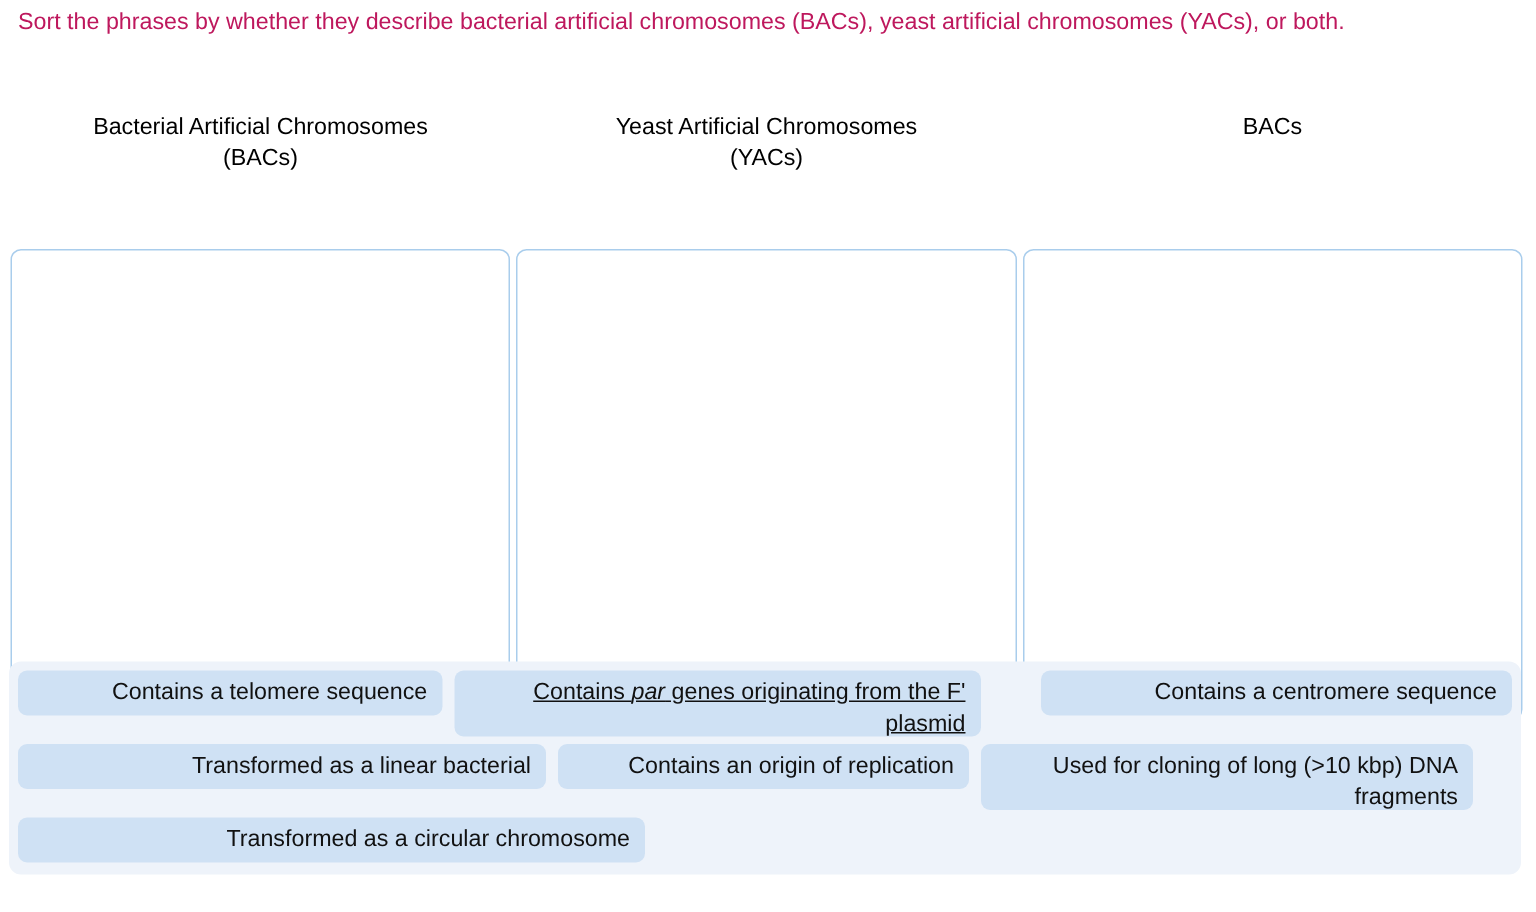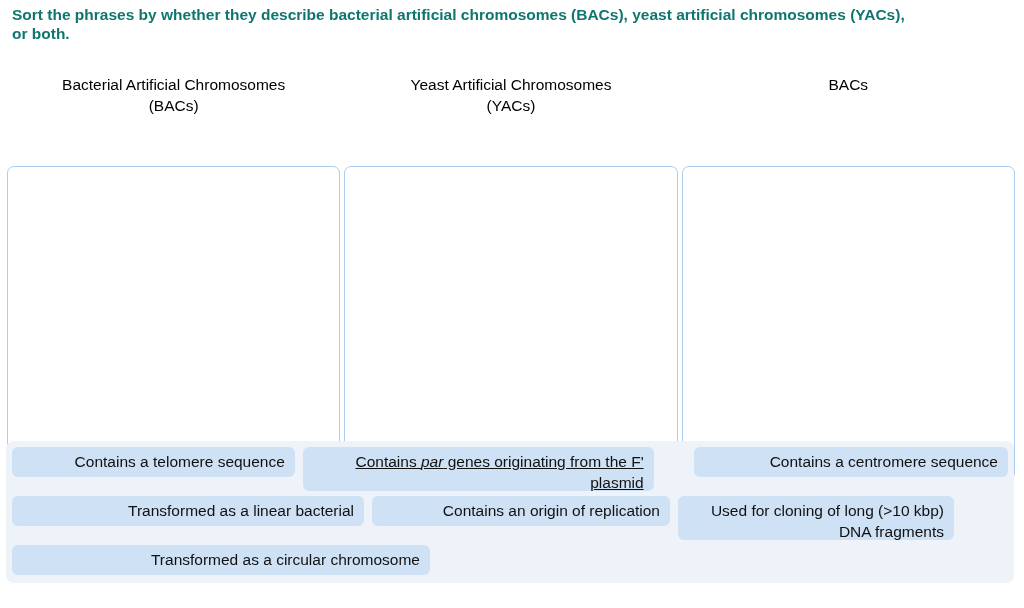--- a/index.html
+++ b/index.html
@@ -18,22 +18,21 @@
   }
 
   
   #prompt {
     position: absolute;
     left: 12px;
     top: 5px;
     width: 900px;
     font-size: 15.5px;
     line-height: 19px;
-    color: #0f766e;
-    font-weight: bold;
+    color: #be185d;
   }
 
   
   #columns {
     position: absolute;
     left: 7px;
     top: 74px;
     width: 1008px;
     display: flex;
     gap: 4px;
@@ -94,22 +93,22 @@
     user-select: none;
     white-space: normal;
   }
   .tile i { font-style: italic; }
 
   
   .w-telomere   { width: 287px; }
   .w-par        { width: 356px; height: 44px; text-decoration: underline; }
   .w-centromere { width: 319px; margin-left: 32px; }
   .w-linear     { width: 352px; }
-  .w-ori        { width: 298px; }
-  .w-cloning    { width: 276px; height: 44px; }
+  .w-ori        { width: 274px; }
+  .w-cloning    { width: 328px; height: 44px; }
   .w-circular   { width: 418px; }
 </style>
 </head>
 <body>
 
 <div id="prompt">Sort the phrases by whether they describe bacterial artificial chromosomes (BACs), yeast artificial chromosomes (YACs), or both.</div>
 
 <div id="columns">
 
   <div class="column">

